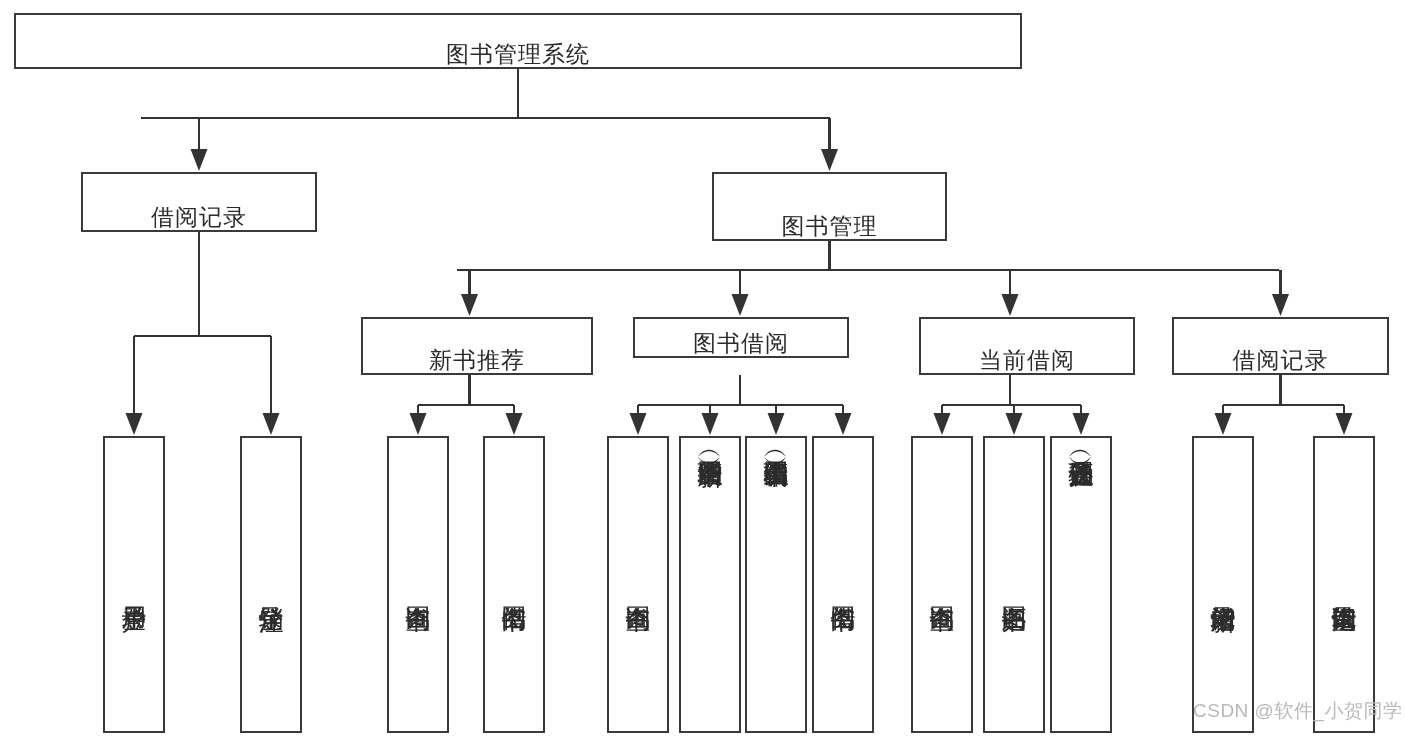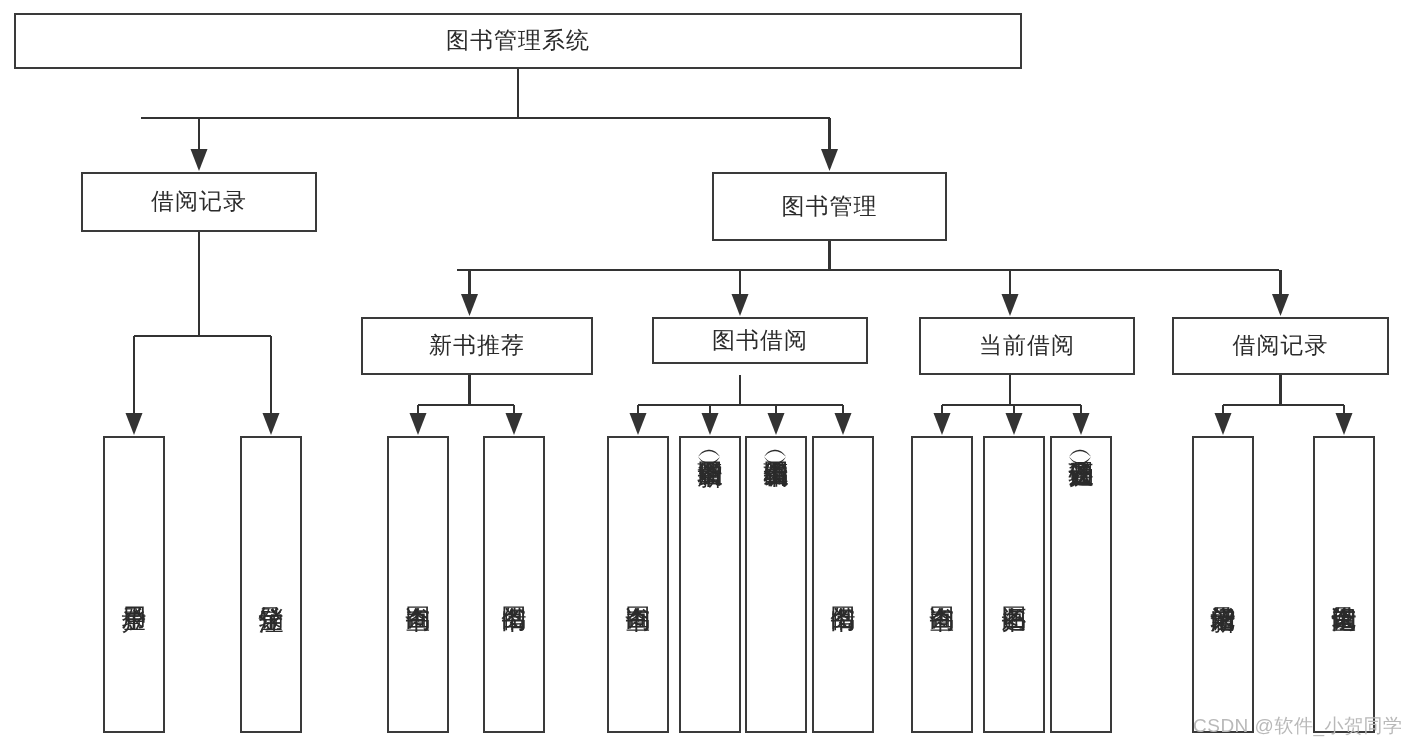--- a/index.html
+++ b/index.html
@@ -25,21 +25,21 @@
     width: 1405px;
     height: 747px;
   }
   .node {
     position: absolute;
     box-sizing: border-box;
     border: 2.4px solid #3a3a3a;
     background: #ffffff;
     color: #2b2b2b;
     display: flex;
-    align-items: center;
+    align-items: flex-end;
     justify-content: center;
     text-align: center;
   }
   .node.horiz {
     font-size: 23px;
     letter-spacing: 1px;
     line-height: 1.1;
   }
   .node.vert {
     font-size: 25px;
@@ -141,21 +141,21 @@
       </div>
       <div class="node horiz" style="left: 81px; top: 172px; width: 236px; height: 60px;">
         <span>借阅记录</span>
       </div>
       <div class="node horiz" style="left: 712px; top: 172px; width: 235px; height: 69px;">
         <span>图书管理</span>
       </div>
       <div class="node horiz" style="left: 361px; top: 317px; width: 232px; height: 58px;">
         <span>新书推荐</span>
       </div>
-      <div class="node horiz" style="left: 652px; top: 317px; width: 216px; height: 47px;">
+      <div class="node horiz" style="left: 633px; top: 317px; width: 216px; height: 41px;">
         <span>图书借阅</span>
       </div>
       <div class="node horiz" style="left: 919px; top: 317px; width: 216px; height: 58px;">
         <span>当前借阅</span>
       </div>
       <div class="node horiz" style="left: 1172px; top: 317px; width: 217px; height: 58px;">
         <span>借阅记录</span>
       </div>
       <div class="node vert" style="left: 103px; top: 436px; width: 62px; height: 297px;">
         <div class="vwrap">
@@ -217,15 +217,15 @@
           <span class="vtext">新增借阅记录</span>
         </div>
       </div>
       <div class="node vert" style="left: 1313px; top: 436px; width: 62px; height: 297px;">
         <div class="vwrap">
           <span class="vtext">查询借阅记录</span>
         </div>
       </div>
     </div>
 
-  <div class="watermark" style="left:1193px; top:713px;">CSDN @软件_小贺同学</div>
+  <div class="watermark" style="left:1193px; top:698px;">CSDN @软件_小贺同学</div>
 
 </div>
 
 </body></html>

